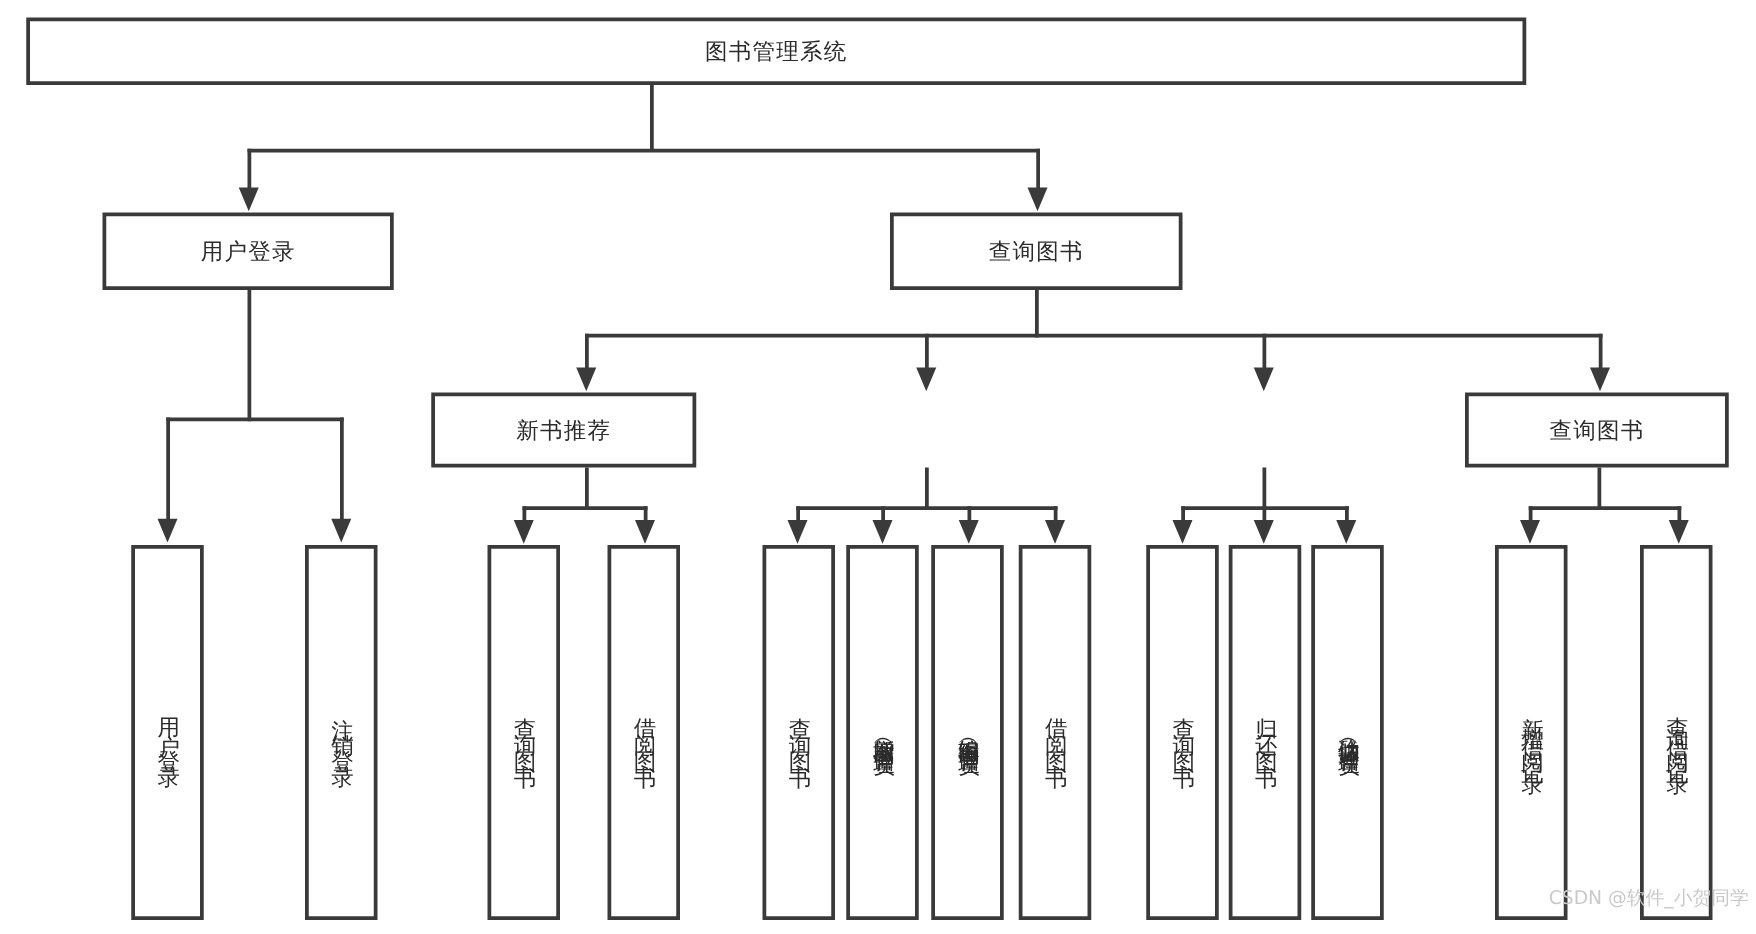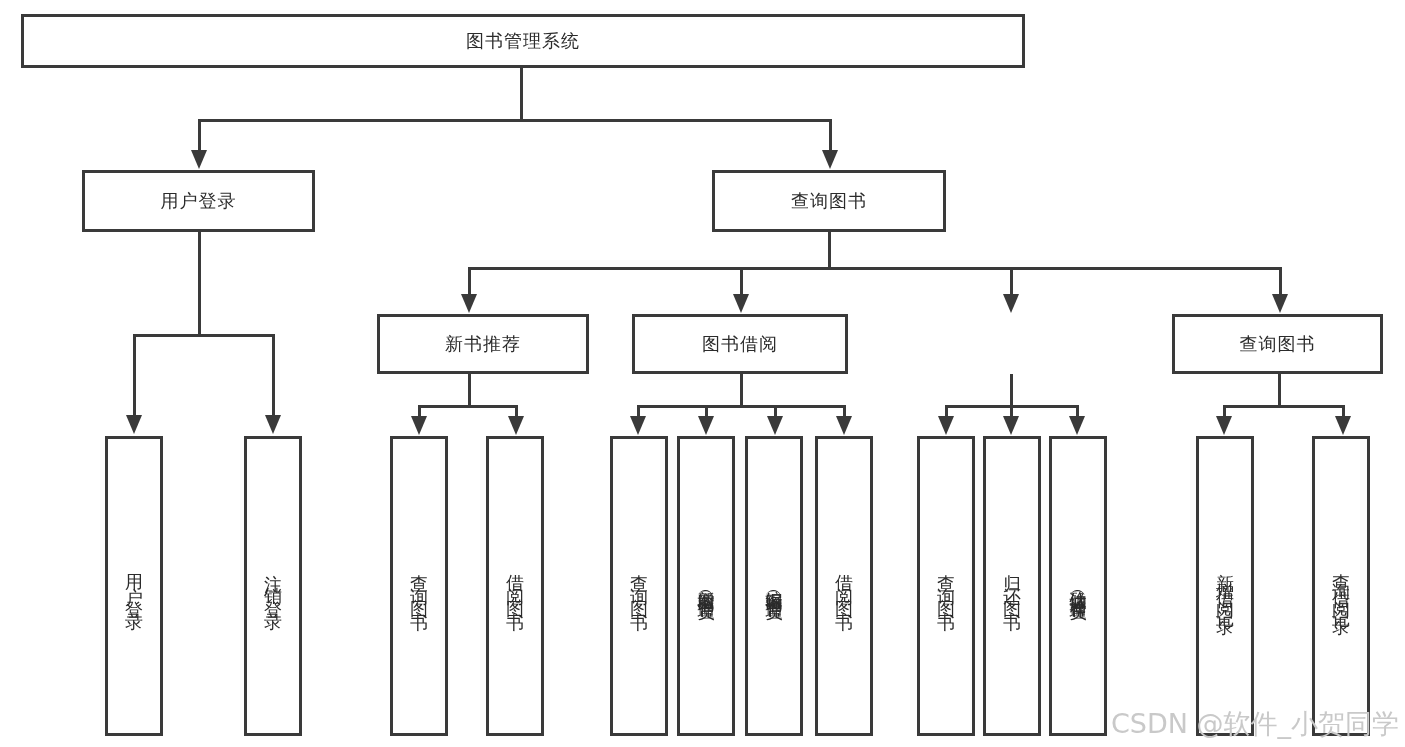--- a/index.html
+++ b/index.html
@@ -30,30 +30,30 @@
   .s6{letter-spacing:9px;}
   .s9{letter-spacing:2px;font-size:17px;}
   .vl{position:absolute;width:3px;background:var(--line);}
   .hl{position:absolute;height:3px;background:var(--line);}
   .arrow{
     position:absolute;width:0;height:0;
     border-left:8px solid transparent;border-right:8px solid transparent;
     border-top:19px solid var(--line);
   }
   #watermark{
-    position:absolute;right:6px;bottom:5px;
-    font-size:27px;color:var(--wm);z-index:5;white-space:nowrap;
+    position:absolute;right:6px;bottom:19px;
+    font-size:15px;color:var(--wm);z-index:5;white-space:nowrap;
   }
 </style>
 </head>
 <body>
 
 <div id="stage">
 
-  <div class="box hnode" style="left:21px;top:14px;width:1004px;height:54px;">
+  <div class="box hnode" style="left:21px;top:14px;width:1200px;height:54px;">
     <span>图书管理系统</span>
   </div>
 
   <div class="vl" style="left:520px;top:68px;height:53px;"></div>
   <div class="hl" style="left:198px;top:119px;width:634px;"></div>
   <div class="vl" style="left:198px;top:119px;height:32px;"></div>
   <div class="arrow" style="left:191px;top:150px;"></div>
   <div class="vl" style="left:829px;top:119px;height:32px;"></div>
   <div class="arrow" style="left:822px;top:150px;"></div>
 
@@ -75,25 +75,22 @@
   <div class="hl" style="left:468px;top:267px;width:814px;"></div>
   <div class="vl" style="left:468px;top:267px;height:28px;"></div>
   <div class="arrow" style="left:461px;top:294px;"></div>
   <div class="vl" style="left:740px;top:267px;height:28px;"></div>
   <div class="arrow" style="left:733px;top:294px;"></div>
   <div class="vl" style="left:1010px;top:267px;height:28px;"></div>
   <div class="arrow" style="left:1003px;top:294px;"></div>
   <div class="vl" style="left:1279px;top:267px;height:28px;"></div>
   <div class="arrow" style="left:1272px;top:294px;"></div>
 
-  <div class="box hnode" style="left:377px;top:314px;width:212px;height:60px;">
+  <div class="box hnode" style="left:345px;top:314px;width:212px;height:60px;">
     <span>新书推荐</span>
-  </div>
-  <div class="box hnode" style="left:632px;top:314px;width:216px;height:60px;">
-    <span>图书借阅</span>
   </div>
   <div class="box hnode" style="left:1172px;top:314px;width:211px;height:60px;">
     <span>查询图书</span>
   </div>
 
   <div class="vl" style="left:468px;top:374px;height:34px;"></div>
   <div class="hl" style="left:418px;top:405px;width:100px;"></div>
   <div class="vl" style="left:418px;top:405px;height:12px;"></div>
   <div class="arrow" style="left:411px;top:416px;"></div>
   <div class="vl" style="left:515px;top:405px;height:12px;"></div>

